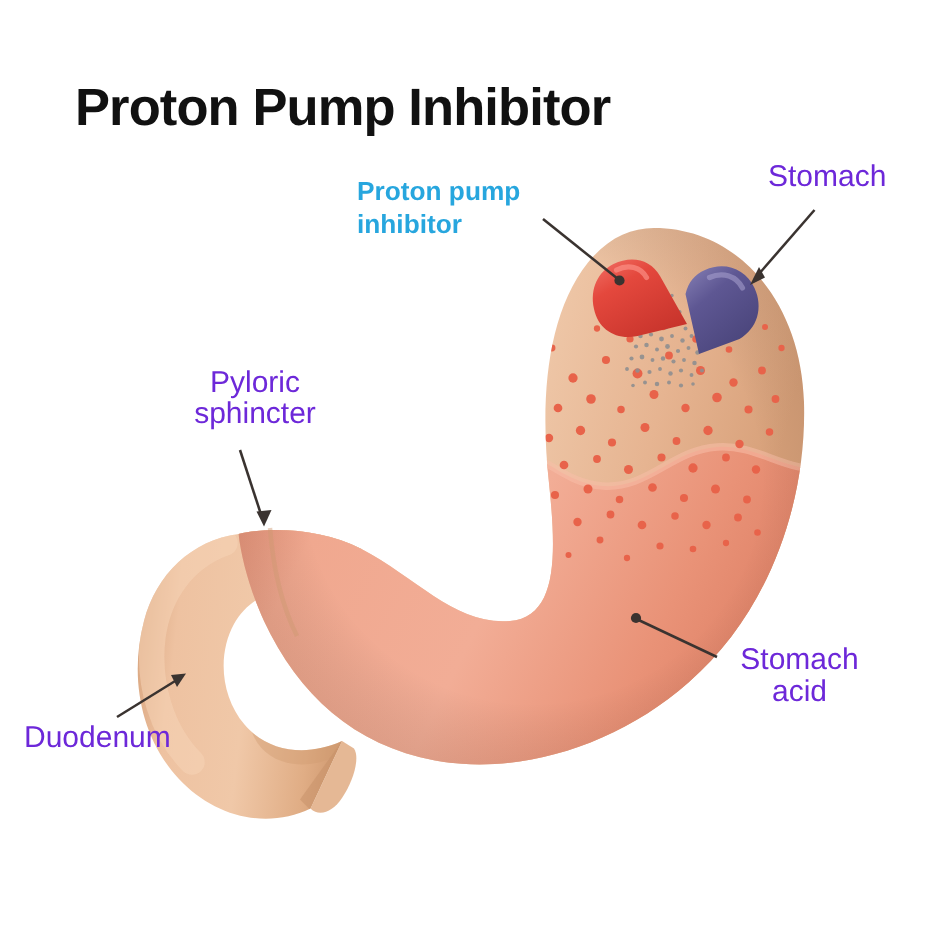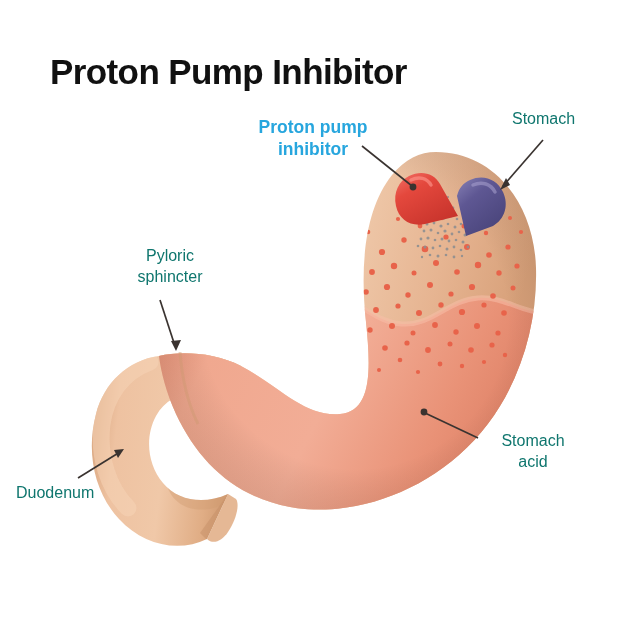--- a/index.html
+++ b/index.html
@@ -32,33 +32,33 @@
   }
   #page-title {
     left: 50px;
     top: 52px;
     font-size: 35px;
     font-weight: bold;
     letter-spacing: -0.6px;
     color: #111111;
   }
   .callout-label {
-    font-size: 16px;
+    font-size: 20px;
     line-height: 21px;
-    color: #0f766e;
+    color: #6d28d9;
     text-align: center;
   }
   #label-ppi {
     left: 238px;
     top: 116px;
     font-size: 17.5px;
     line-height: 22px;
     font-weight: bold;
     color: #27a6de;
-    text-align: center;
+    text-align: left;
     width: 150px;
   }
   #label-stomach {
     left: 512px;
     top: 108px;
     width: 100px;
     text-align: left;
   }
   #label-stomach-acid {
     left: 478px;

